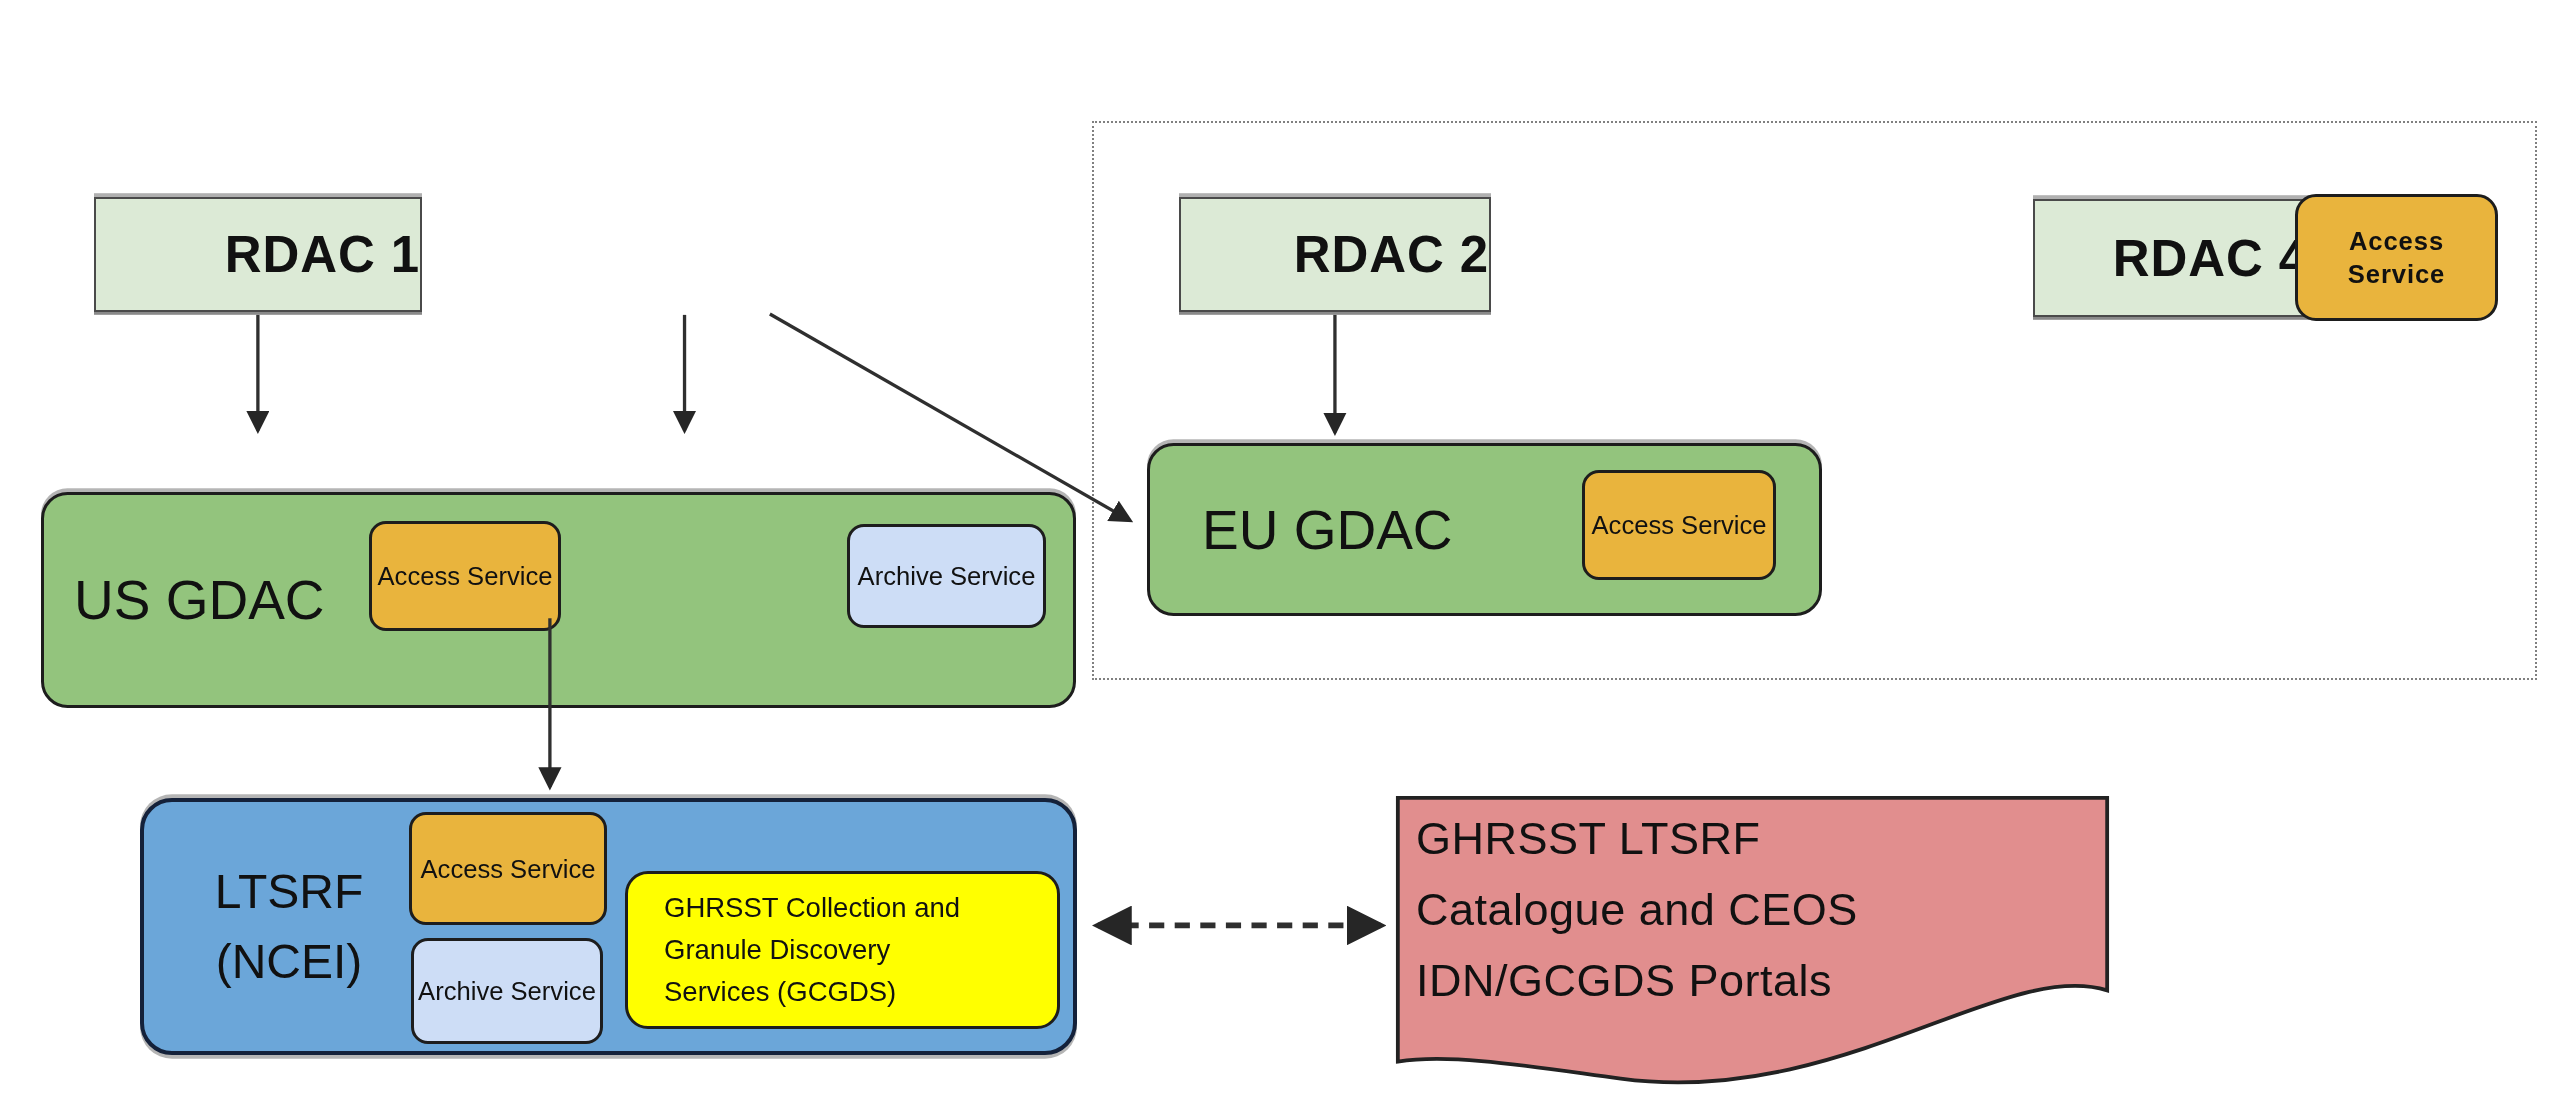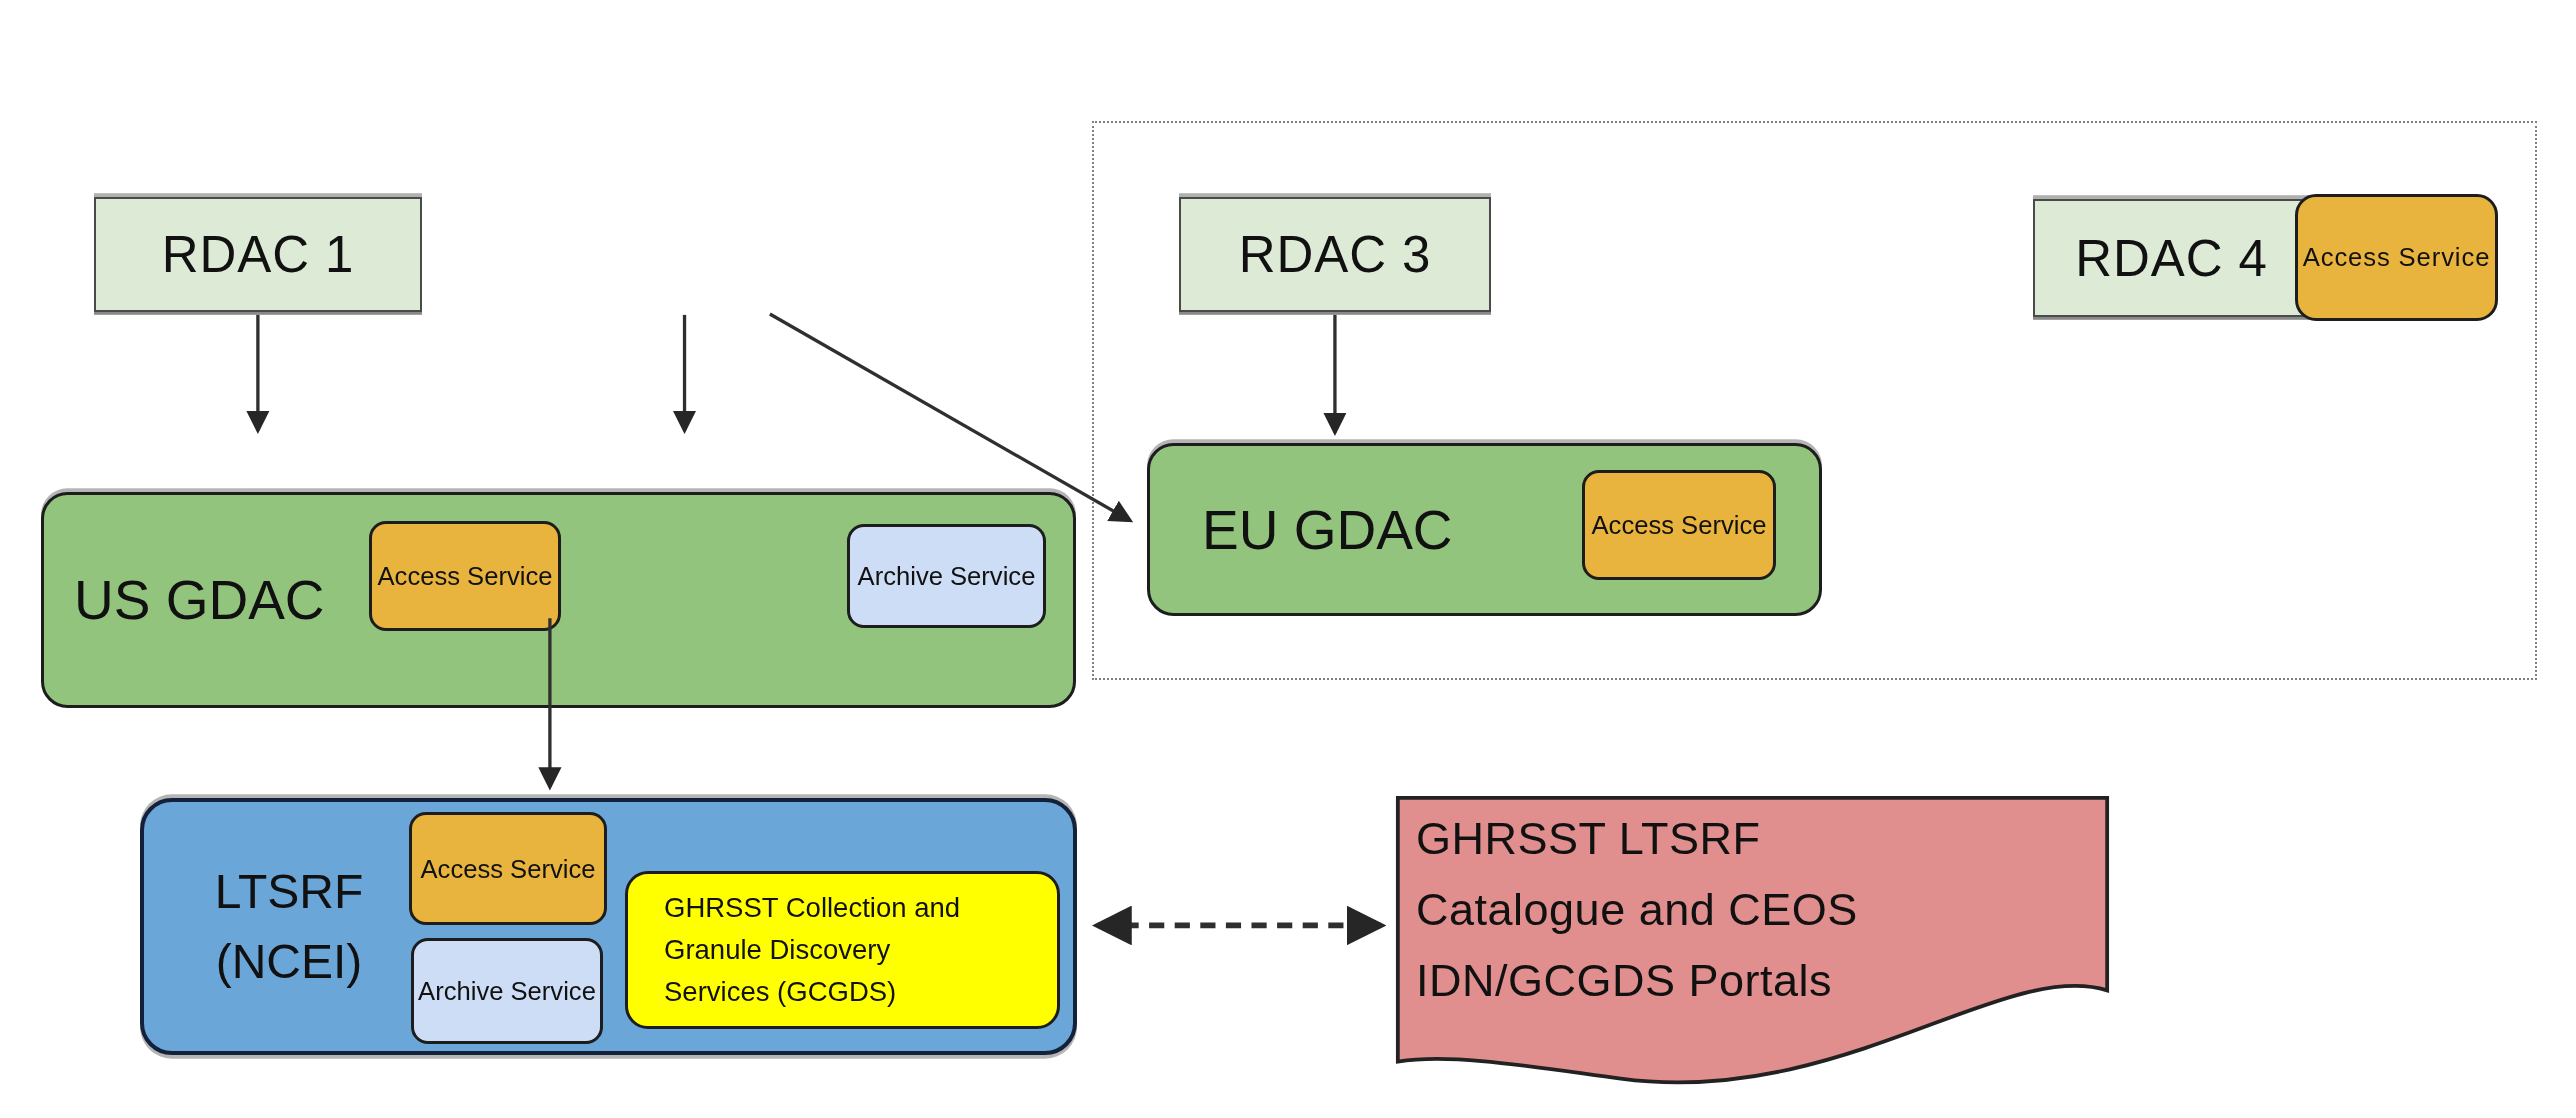--- a/index.html
+++ b/index.html
@@ -12,22 +12,22 @@
     position:absolute;left:1092px;top:121px;width:1441px;height:555px;
     border:2.8px dotted var(--region_dot,#808080);background:transparent;
   }
   
   .node{position:absolute;box-sizing:border-box;}
   
   .rdac{
     background:var(--rdac_fill,#dcead6);
     border:2.8px solid #4a4a4a;
     box-shadow:0 -3.8px 0 rgba(150,150,150,.75), 0 2.8px 0 rgba(40,40,40,.55);
-    display:flex;align-items:center;justify-content:center;
-    font-size:51px;letter-spacing:0.9px;
+    display:flex;align-items:center;justify-content:flex-end;
+    font-size:51px;letter-spacing:0.9px;font-weight:bold;
   }
   #rdac1{left:94px;top:197px;width:328px;height:115px;}
   #rdac2{left:529px;top:197px;width:312px;height:115px;}
   #rdac3{left:1179px;top:197px;width:312px;height:115px;}
   #rdac4{left:2033px;top:199px;width:277px;height:118px;}
   #rdac4 .rdac4-badge{
     position:absolute;left:260px;top:-6.6px;width:203px;height:127px;
     border-radius:21px;font-size:25.6px;line-height:33px;
   }
   
@@ -91,21 +91,21 @@
 <body>
 
 <div id="canvas">
 
   <div class="dotted-region"></div>
 
   <div class="node rdac" id="rdac1">
     <span>RDAC 1</span>
   </div>
   <div class="node rdac" id="rdac3">
-    <span>RDAC 3</span>
+    <span>RDAC 2</span>
   </div>
   <div class="node rdac" id="rdac4">
     <span>RDAC 4</span>
     <div class="badge access rdac4-badge">
       <span>Access Service</span>
     </div>
   </div>
 
   <div class="node gdac" id="us-gdac">
     <span>US GDAC</span>

